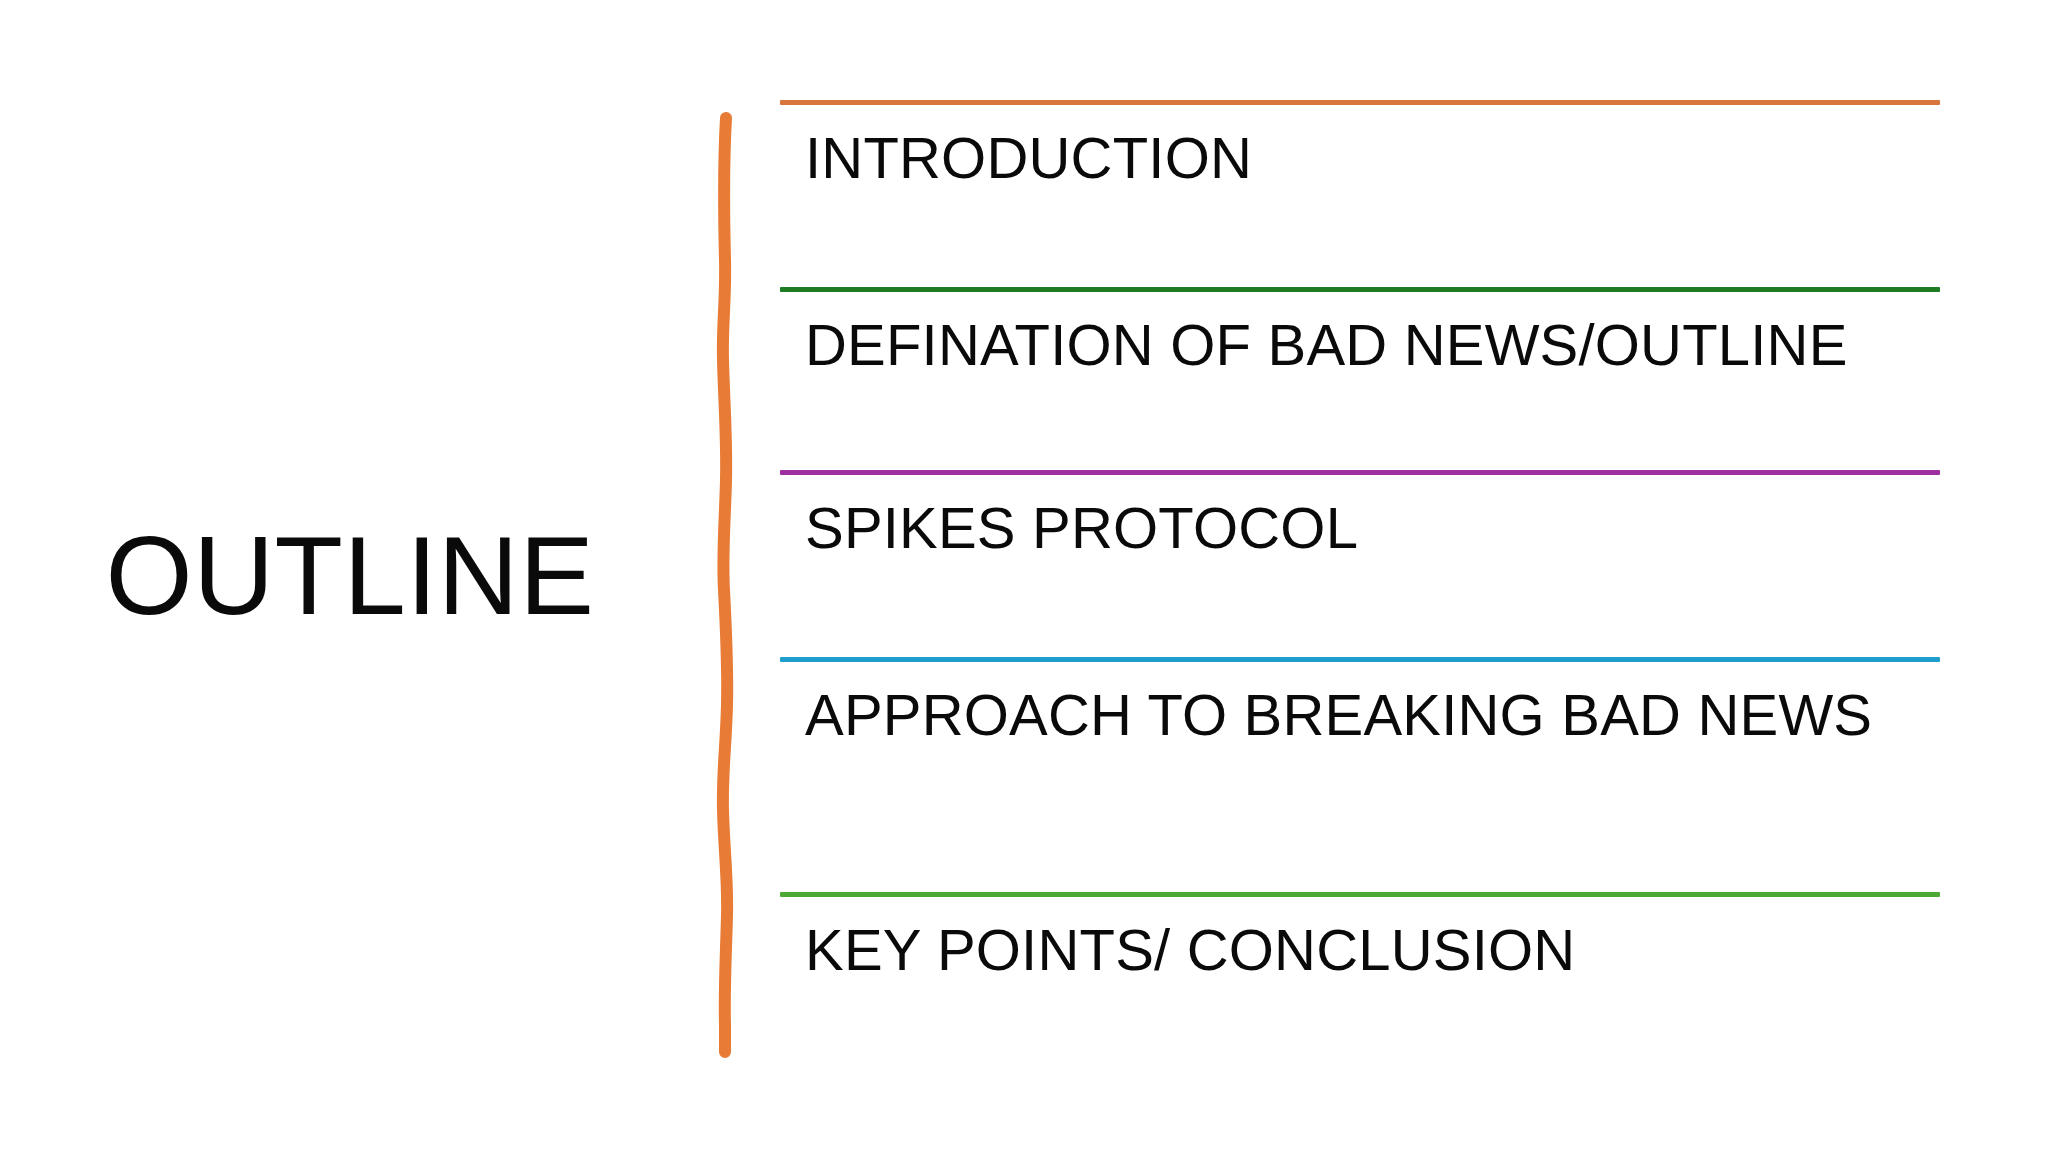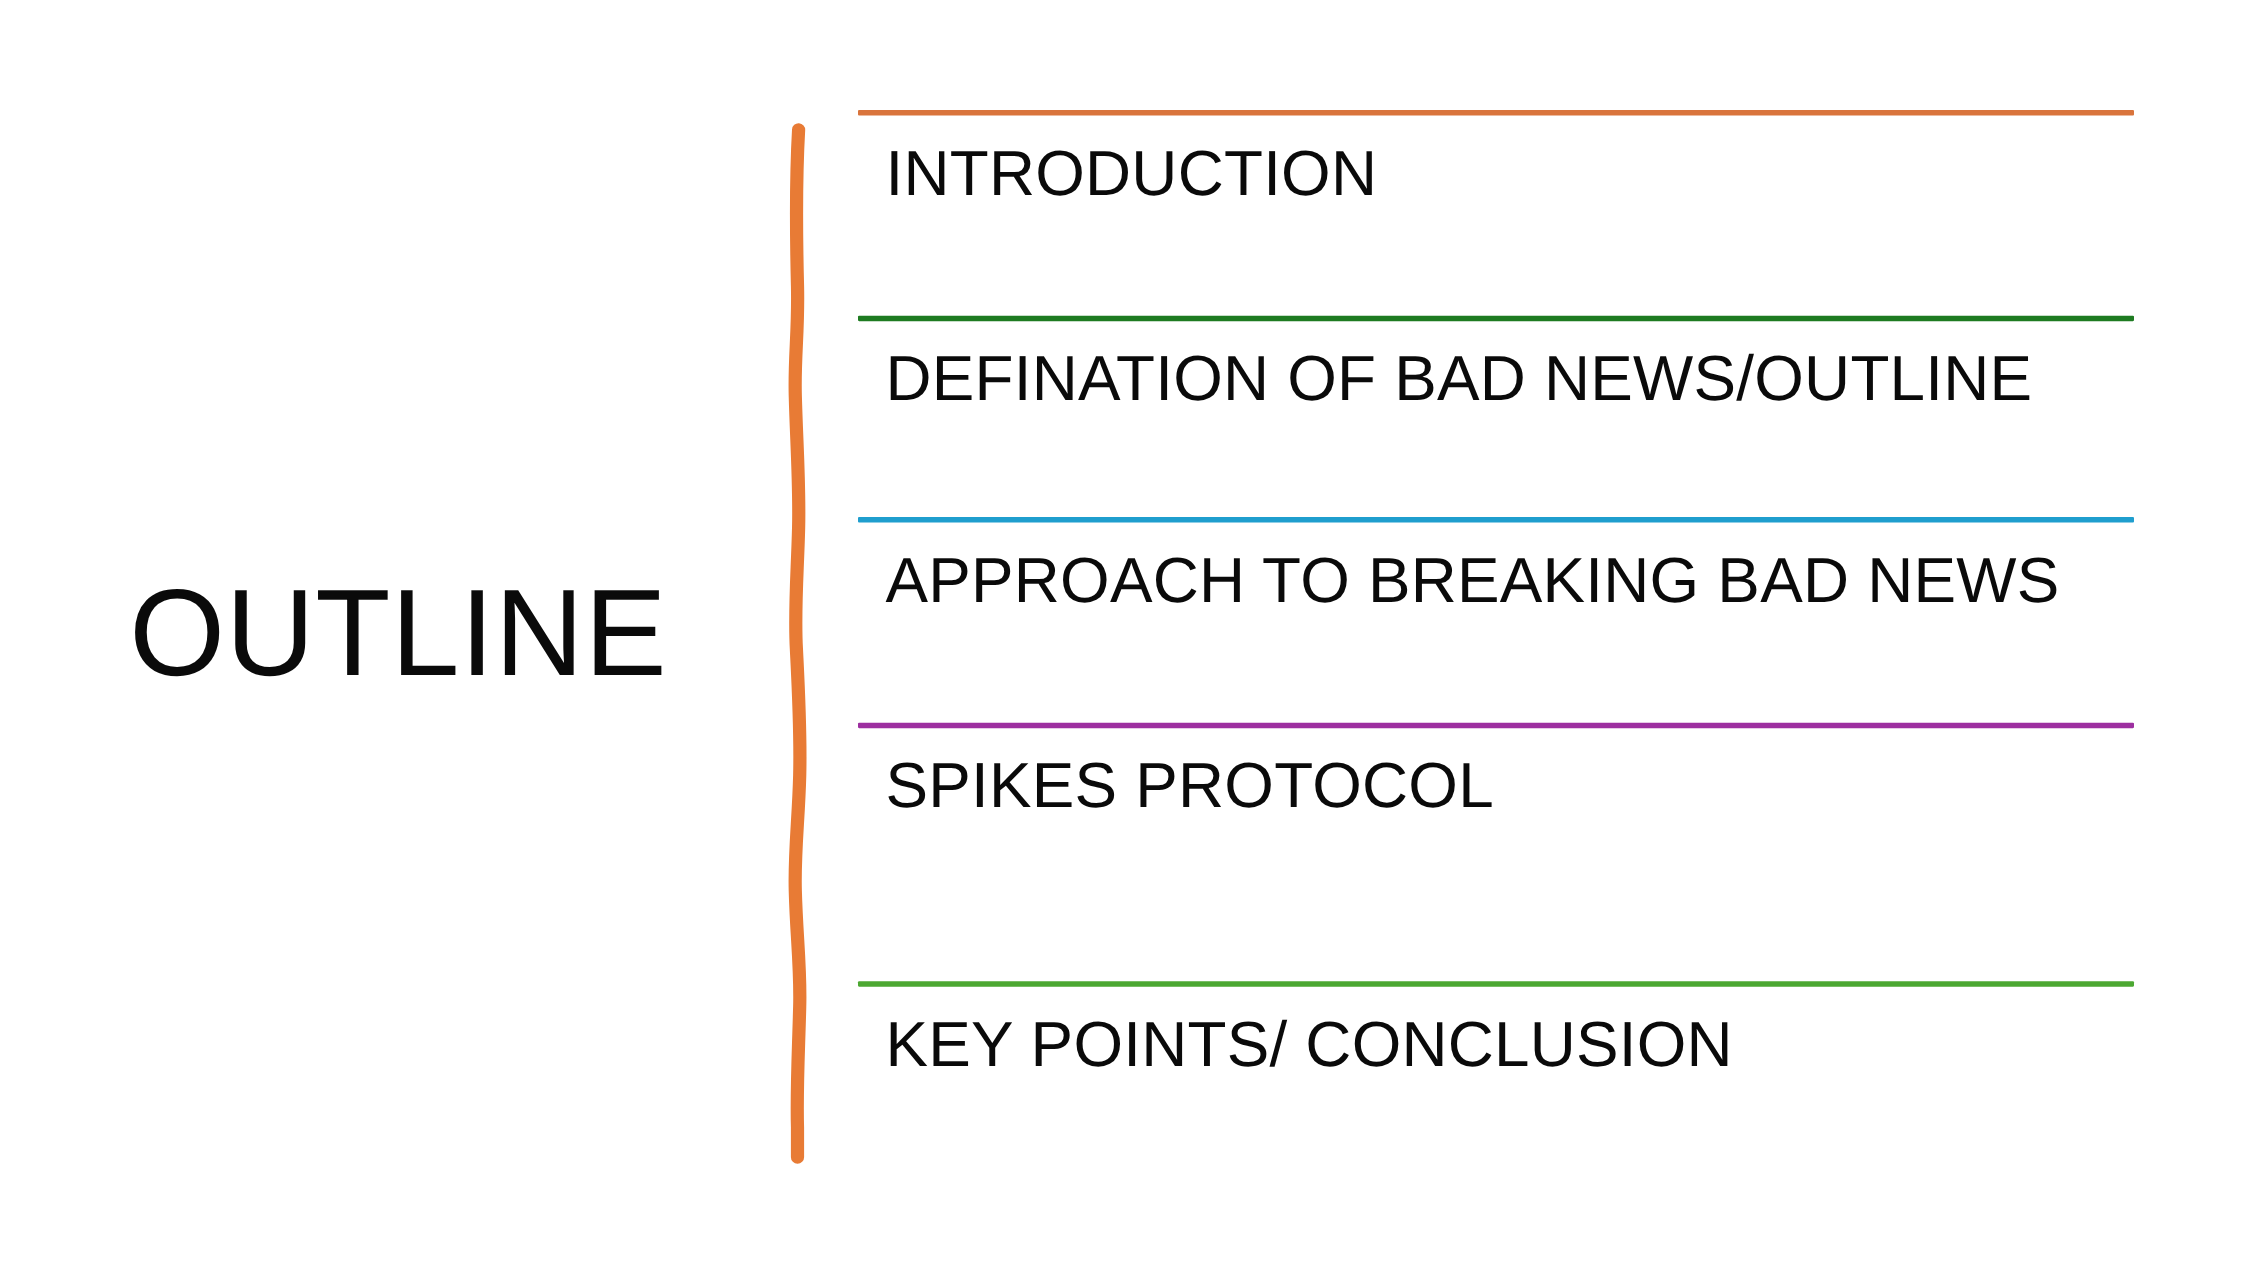--- a/index.html
+++ b/index.html
@@ -16,21 +16,21 @@
     position: relative;
     width: 2048px;
     height: 1152px;
     background: #ffffff;
     overflow: hidden;
   }
 
   
   .title-block {
     position: absolute;
-    left: 12px;
+    left: 0px;
     top: 0px;
     width: 700px;
     height: 1152px;
     display: flex;
     align-items: center;
     justify-content: center;
   }
 
   .slide-title {
     font-family: "Liberation Sans", sans-serif;
@@ -126,27 +126,27 @@
       <div class="item-rule" style="background-color: rgb(217, 116, 60);"></div>
       <div class="item-label">INTRODUCTION</div>
     </div>
 
     <div class="outline-item">
       <div class="item-rule" style="background-color: rgb(30, 123, 33);"></div>
       <div class="item-label">DEFINATION OF BAD NEWS/OUTLINE</div>
     </div>
 
     <div class="outline-item">
-      <div class="item-rule" style="background-color: rgb(31, 158, 206);"></div>
-      <div class="item-label">APPROACH TO BREAKING BAD NEWS</div>
+      <div class="item-rule" style="background-color: rgb(157, 47, 160);"></div>
+      <div class="item-label">SPIKES PROTOCOL</div>
     </div>
 
     <div class="outline-item">
-      <div class="item-rule" style="background-color: rgb(157, 47, 160);"></div>
-      <div class="item-label">SPIKES PROTOCOL</div>
+      <div class="item-rule" style="background-color: rgb(31, 158, 206);"></div>
+      <div class="item-label">APPROACH TO BREAKING BAD NEWS</div>
     </div>
 
     <div class="outline-item">
       <div class="item-rule" style="background-color: rgb(76, 168, 50);"></div>
       <div class="item-label">KEY POINTS/ CONCLUSION</div>
     </div>
 
   </div>
 </div>
 

